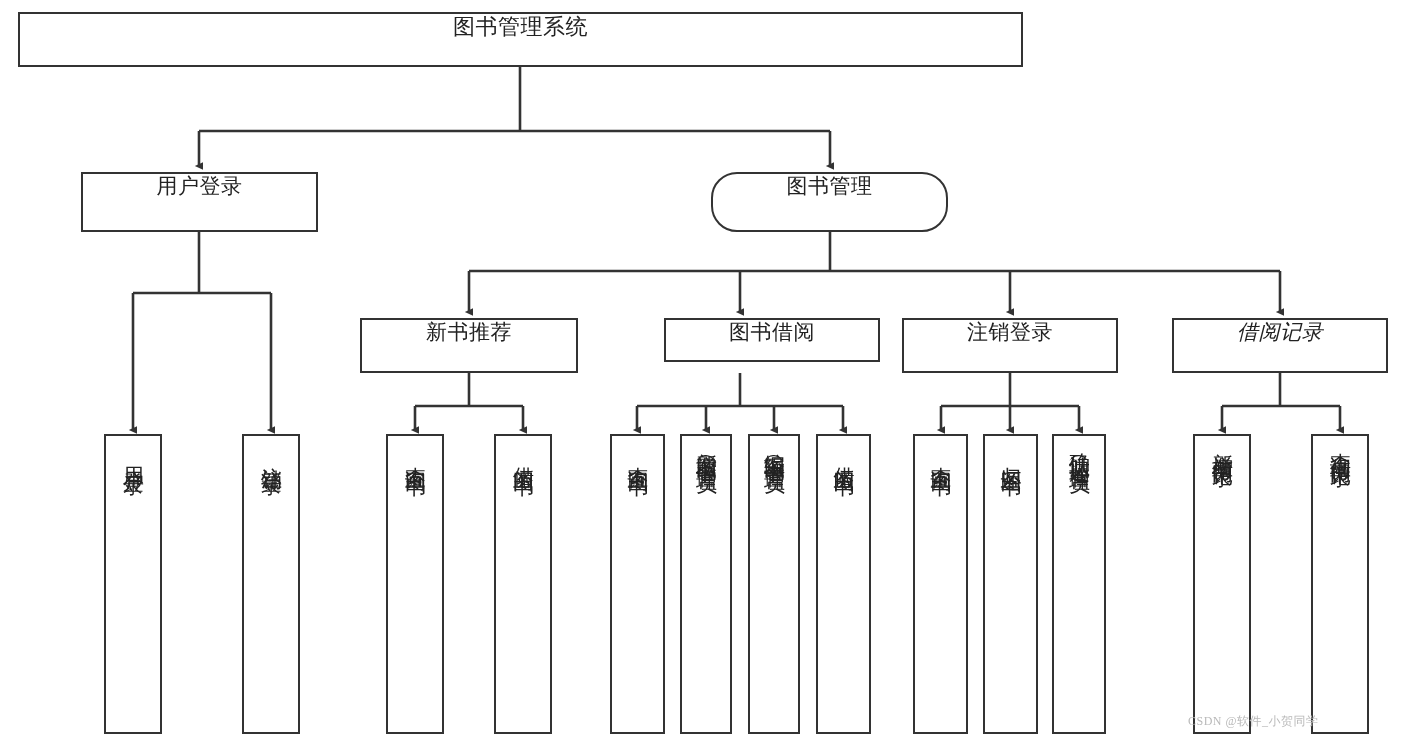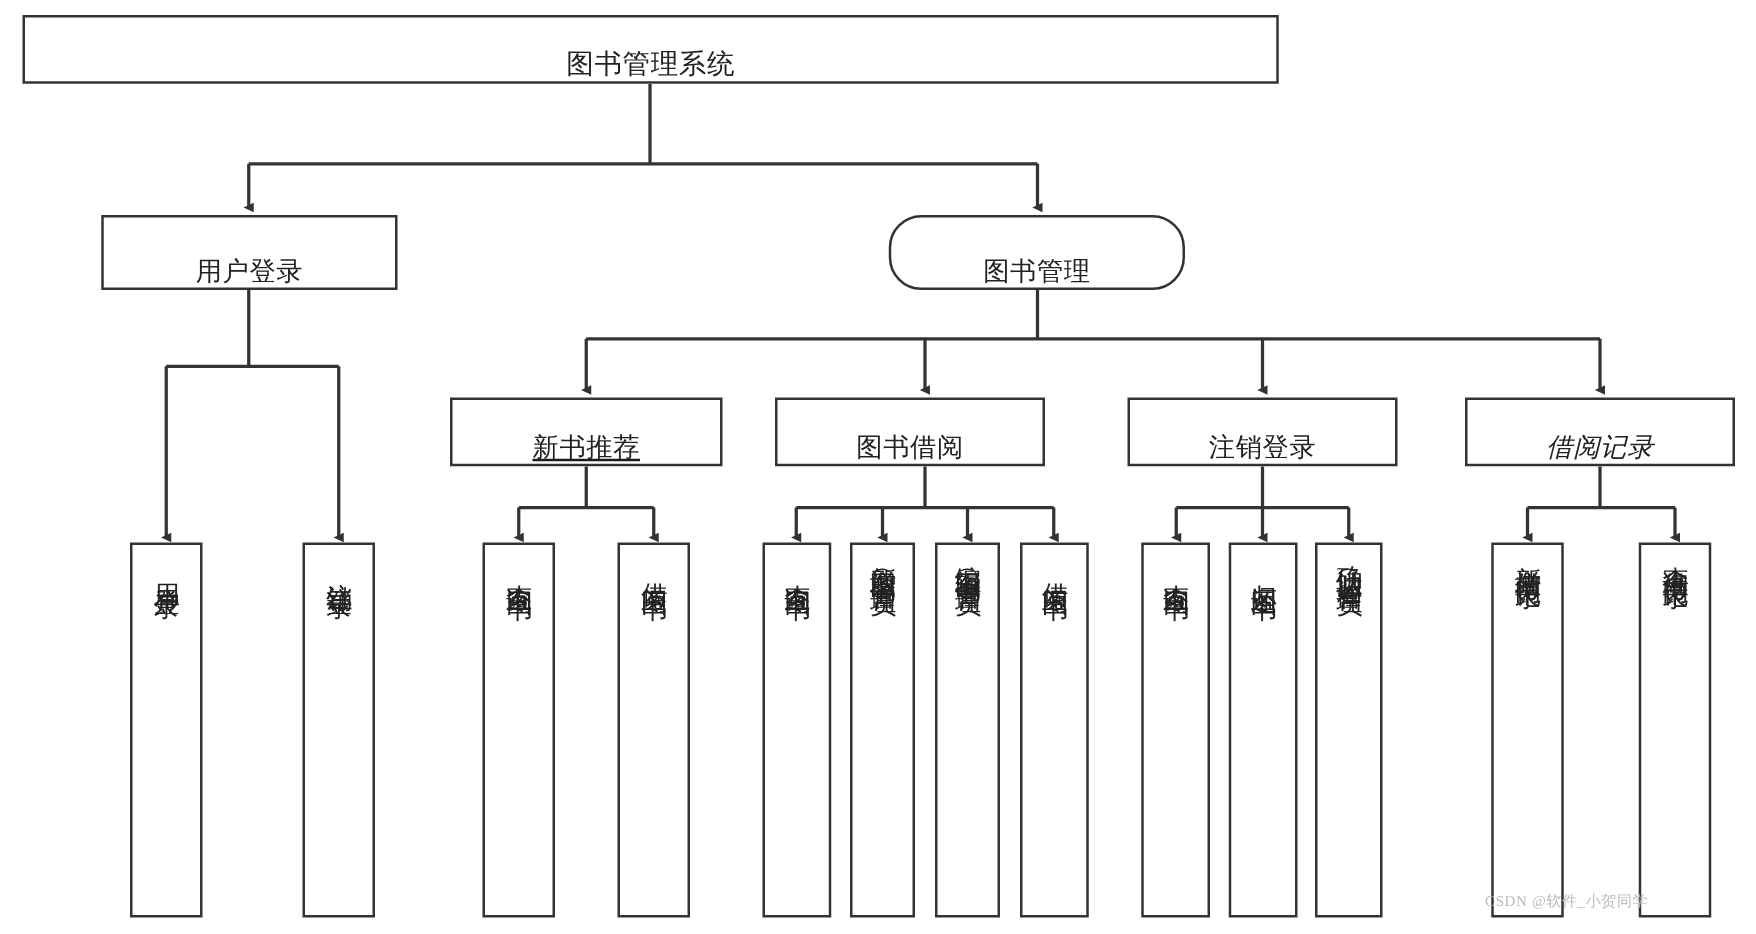--- a/index.html
+++ b/index.html
@@ -25,21 +25,21 @@
     width: 1405px;
     height: 747px;
     pointer-events: none;
   }
   .node {
     position: absolute;
     box-sizing: border-box;
     background: #ffffff;
     border: 2.5px solid #333333;
     display: flex;
-    align-items: flex-end;
+    align-items: flex-start;
     justify-content: center;
     color: #1a1a1a;
     z-index: 2;
   }
   .node-label {
     display: block;
     text-align: center;
     line-height: 1.18;
     letter-spacing: 0.5px;
     color: #222222;
@@ -144,25 +144,25 @@
   </div>
 
   <div class="node horiz" style="left:81px; top:172px; width:237px; height:60px;">
     <span class="node-label">用户登录</span>
   </div>
 
   <div class="node horiz" style="left:711px; top:172px; width:237px; height:60px;border-radius:26px;">
     <span class="node-label">图书管理</span>
   </div>
 
-  <div class="node horiz" style="left:360px; top:318px; width:218px; height:55px;text-decoration:underline;">
+  <div class="node horiz" style="left:360px; top:318px; width:218px; height:55px;">
     <span class="node-label">新书推荐</span>
   </div>
 
-  <div class="node horiz" style="left:620px; top:318px; width:216px; height:55px;">
+  <div class="node horiz" style="left:664px; top:318px; width:216px; height:44px;">
     <span class="node-label">图书借阅</span>
   </div>
 
   <div class="node horiz" style="left:902px; top:318px; width:216px; height:55px;">
     <span class="node-label">注销登录</span>
   </div>
 
   <div class="node horiz" style="left:1172px; top:318px; width:216px; height:55px;font-style:italic;">
     <span class="node-label">借阅记录</span>
   </div>

